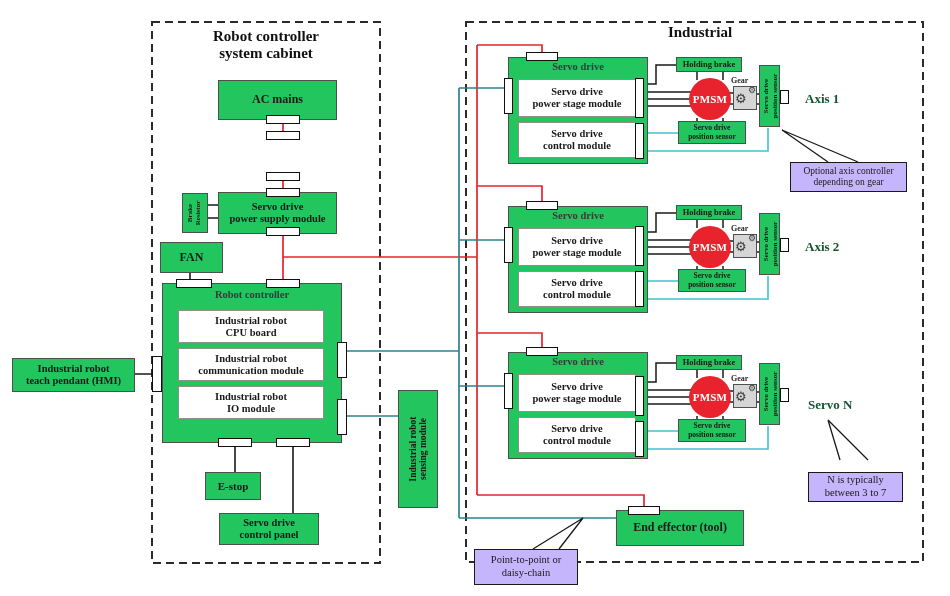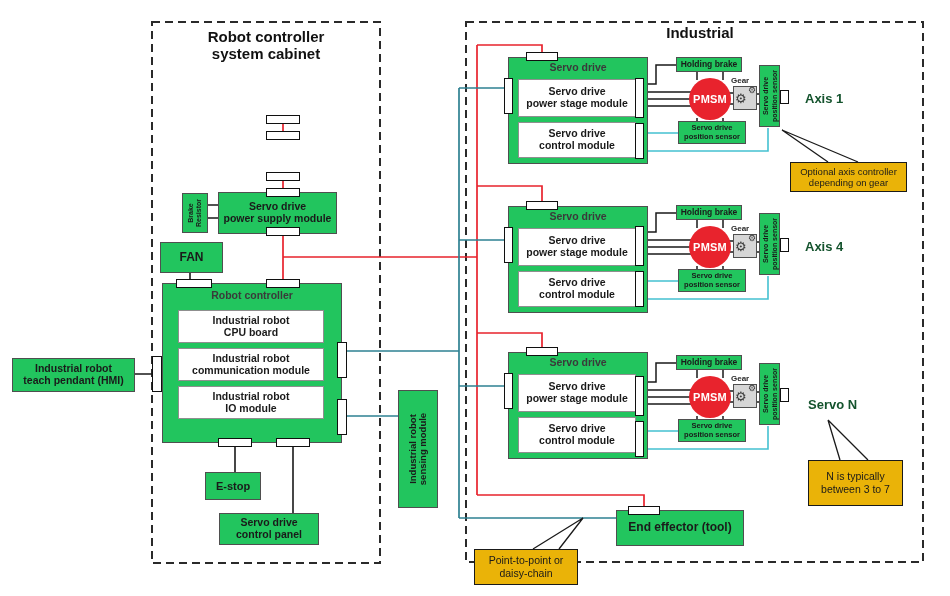--- a/index.html
+++ b/index.html
@@ -1,39 +1,39 @@
 <!DOCTYPE html>
 <html><head>
 <meta charset="utf-8">
 <style>
   html,body { margin:0; padding:0; background:#fff; }
   .stage {
     position:relative; width:950px; height:596px; background:#fff; overflow:hidden;
-    font-family:Liberation Sans, sans-serif; color:#1a1a1a;
+    font-family:Liberation Serif, serif; color:#1a1a1a;
   }
   .stage svg.wires { position:absolute; left:0; top:0; z-index:1; }
   .bx {
     position:absolute; z-index:2; box-sizing:border-box;
     background:#22c55e; border:1.5px solid #4f4f4f;
     display:flex; align-items:center; justify-content:center; text-align:center;
     font-weight:bold; font-size:10.5px; line-height:1.1; white-space:pre-line; color:#1a1a1a;
   }
   .wbx { background:#fff; border:1.2px solid #8f8f8f; }
   .port {
     position:absolute; z-index:3; box-sizing:border-box;
     background:#fff; border:1.6px solid #101010;
   }
   .pmsm {
     position:absolute; z-index:2; border-radius:50%; background:#e8232d; color:#fff;
     display:flex; align-items:center; justify-content:center;
     font-weight:bold; font-size:11px; letter-spacing:0.2px;
   }
   .callout {
     position:absolute; z-index:4; box-sizing:border-box;
-    background:#eab308; border:1.5px solid #1a1a1a;
+    background:#c4b5fd; border:1.5px solid #1a1a1a;
     display:flex; align-items:center; justify-content:center; text-align:center;
     font-size:10px; line-height:1.2; white-space:pre-line; color:#1a1a1a;
   }
   .title { position:absolute; z-index:2; font-weight:bold; font-size:15px; line-height:1.15;
            text-align:center; white-space:pre-line; color:#111; }
   .sd-title, .rc-title { position:absolute; z-index:2; font-weight:bold; font-size:10.5px;
            color:#3a3a3a; text-align:center; }
   .vwrap { overflow:visible; }
   .vin {
     position:absolute; left:50%; top:50%;
@@ -71,20 +71,21 @@
 
     <path d="M644 382H656V363H676 M644 390H692 M644 397H690 M644 404H692 M697 370V378 M723 370V378 M697 416V419 M723 416V419 M729 391H733 M729 402H733 M757 392H759 M757 402H759" fill="none" stroke="#1a1a1a" stroke-width="1.5"></path>
 
     <path d="M782 130L828 162 M782 130L858 162 M828 420L840 460 M828 420L868 460 M583 518L533 549 M583 518L559 549" fill="none" stroke="#1a1a1a" stroke-width="1.3"></path>
   </svg>
 
   <div class="title" style="left:166px;top:28px;width:200px;">Robot controller
 system cabinet</div>
   <div class="title" style="left:610px;top:24px;width:180px;">Industrial</div>
 
+  <div class="bx" style="left:218px;top:80px;width:119px;height:40px;font-size:12px;">AC mains</div>
 
   <div class="bx vwrap" style="left:182px;top:193px;width:26px;height:40px;">
     <div class="vin" style="width:40px;height:26px;transform:translate(-50%,-50%) rotate(-90deg);font-size:7px;">Brake
 Resistor</div>
   </div>
   <div class="bx" style="left:218px;top:192px;width:119px;height:42px;">Servo drive
 power supply module</div>
 
   <div class="bx" style="left:160px;top:242px;width:63px;height:31px;font-size:12px;">FAN</div>
 
@@ -143,21 +144,21 @@
   <div class="gear-lbl" style="left:731px;top:224px;width:28px;">Gear</div>
   <div class="gearbox" style="left:733px;top:234px;width:24px;height:24px;">
     <span class="g1">⚙</span>
     <span class="g2">⚙</span>
   </div>
   <div class="bx vwrap" style="left:759px;top:213px;width:21px;height:62px;">
     <div class="vin smalltext" style="width:62px;height:21px;transform:translate(-50%,-50%) rotate(-90deg);font-size:7px;">Servo drive
 position sensor</div>
   </div>
   <div class="port" style="left:780px;top:238px;width:9px;height:14px;"></div>
-  <div class="axis-lbl" style="left:805px;top:239px;width:70px;">Axis 4</div>
+  <div class="axis-lbl" style="left:805px;top:239px;width:70px;">Axis 2</div>
   <div class="bx smalltext" style="left:678px;top:269px;width:68px;height:23px;font-size:7.5px;">Servo drive
 position sensor</div>
 
   <div class="bx" style="left:508px;top:352px;width:140px;height:107px;"></div>
   <div class="sd-title" style="left:508px;top:356px;width:140px;">Servo drive</div>
   <div class="bx wbx" style="left:518px;top:374px;width:118px;height:38px;">Servo drive
 power stage module</div>
   <div class="bx wbx" style="left:518px;top:417px;width:118px;height:36px;">Servo drive
 control module</div>
 
@@ -174,21 +175,21 @@
   </div>
   <div class="port" style="left:780px;top:388px;width:9px;height:14px;"></div>
   <div class="axis-lbl" style="left:808px;top:397px;width:70px;">Servo N</div>
   <div class="bx smalltext" style="left:678px;top:419px;width:68px;height:23px;font-size:7.5px;">Servo drive
 position sensor</div>
 
   <div class="bx" style="left:616px;top:510px;width:128px;height:36px;font-size:12px;">End effector (tool)</div>
 
   <div class="callout" style="left:790px;top:162px;width:117px;height:30px;font-size:9.5px;">Optional axis controller
 depending on gear</div>
-  <div class="callout" style="left:808px;top:460px;width:95px;height:46px;font-size:10.5px;">N is typically
+  <div class="callout" style="left:808px;top:472px;width:95px;height:30px;font-size:10.5px;">N is typically
 between 3 to 7</div>
   <div class="callout" style="left:474px;top:549px;width:104px;height:36px;font-size:10.5px;">Point-to-point or
 daisy-chain</div>
 
   <div class="port" style="left:266px;top:115px;width:34px;height:9px;"></div>
   <div class="port" style="left:266px;top:131px;width:34px;height:9px;"></div>
   <div class="port" style="left:266px;top:172px;width:34px;height:9px;"></div>
   <div class="port" style="left:266px;top:188px;width:34px;height:9px;"></div>
   <div class="port" style="left:266px;top:227px;width:34px;height:9px;"></div>
   <div class="port" style="left:176px;top:279px;width:36px;height:9px;"></div>

